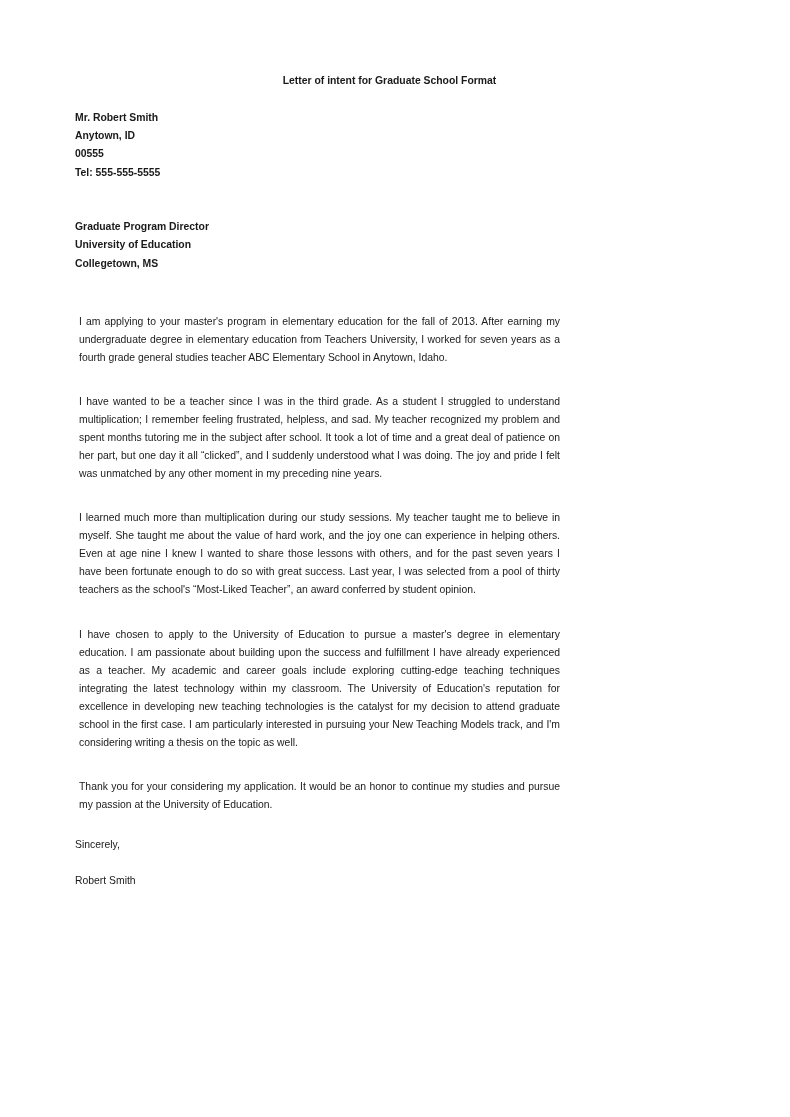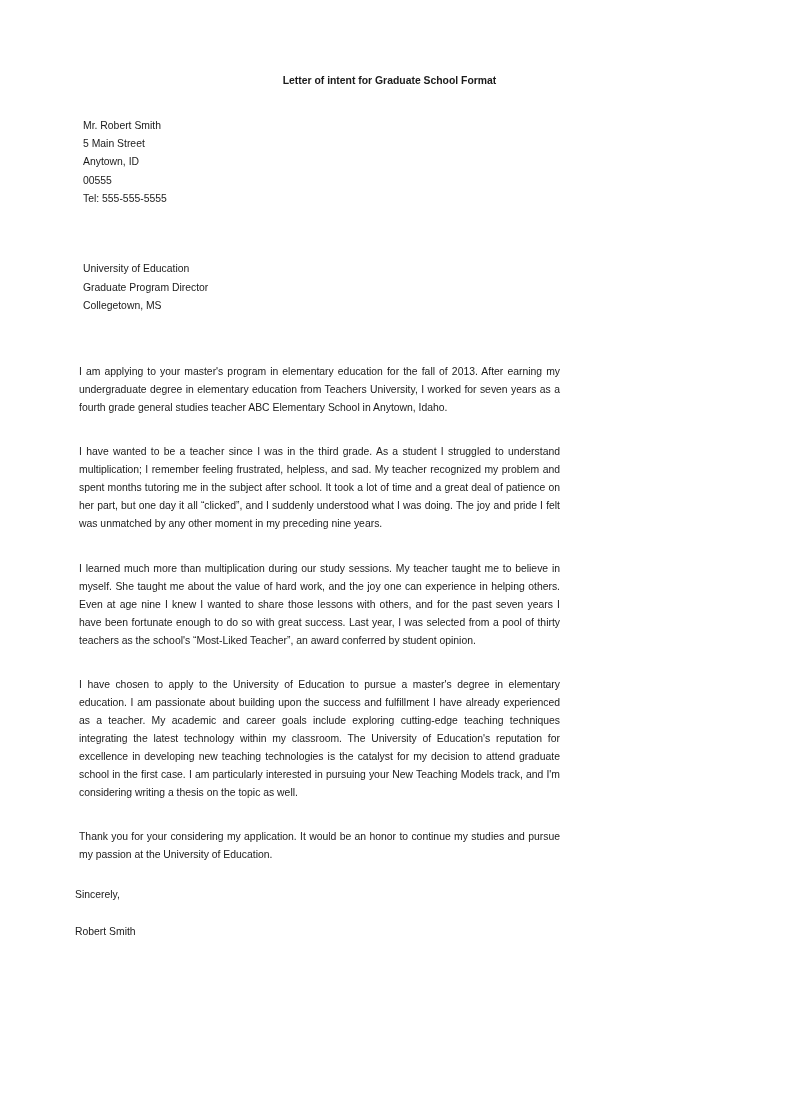--- a/index.html
+++ b/index.html
@@ -40,21 +40,22 @@
       left: 75px;
       top: 109px;
       width: 489px;
     }
     .line {
       line-height: 18.2px;
       height: 18.2px;
       white-space: nowrap;
     }
     .block {
-      margin: 8px;
+      margin: 0;
+      font-weight: bold;
     }
     .gap {
       height: 18.2px;
     }
     .para {
       line-height: 18px;
       text-align: justify;
       margin: 4px;
     }
   </style>
@@ -62,32 +63,31 @@
 <body>
 
 <div class="page">
 
   <div class="title">Letter of intent for Graduate School Format</div>
 
   <div class="content">
 
     <div class="block">
       <div class="line">Mr. Robert Smith</div>
-      <div class="line">5 Main Street</div>
       <div class="line">Anytown, ID</div>
       <div class="line">00555</div>
       <div class="line">Tel: 555-555-5555</div>
     </div>
 
     <div class="gap"></div>
     <div class="gap"></div>
 
     <div class="block">
+      <div class="line">Graduate Program Director</div>
       <div class="line">University of Education</div>
-      <div class="line">Graduate Program Director</div>
       <div class="line">Collegetown, MS</div>
     </div>
 
     <div class="gap"></div>
     <div class="gap"></div>
 
     <p class="para">I am applying to your master's program in elementary education for the fall of 2013. After earning my undergraduate degree in elementary education from Teachers University, I worked for seven years as a fourth grade general studies teacher ABC Elementary School in Anytown, Idaho.</p>
     <div class="gap"></div>
 
     <p class="para">I have wanted to be a teacher since I was in the third grade.  As a student I struggled to understand multiplication; I remember feeling frustrated, helpless, and sad. My teacher recognized my problem and spent months tutoring me in the subject after school. It took a lot of time and a great deal of patience on her part, but one day it all “clicked”, and I suddenly understood what I was doing. The joy and pride I felt was unmatched by any other moment in my preceding nine years.</p>

